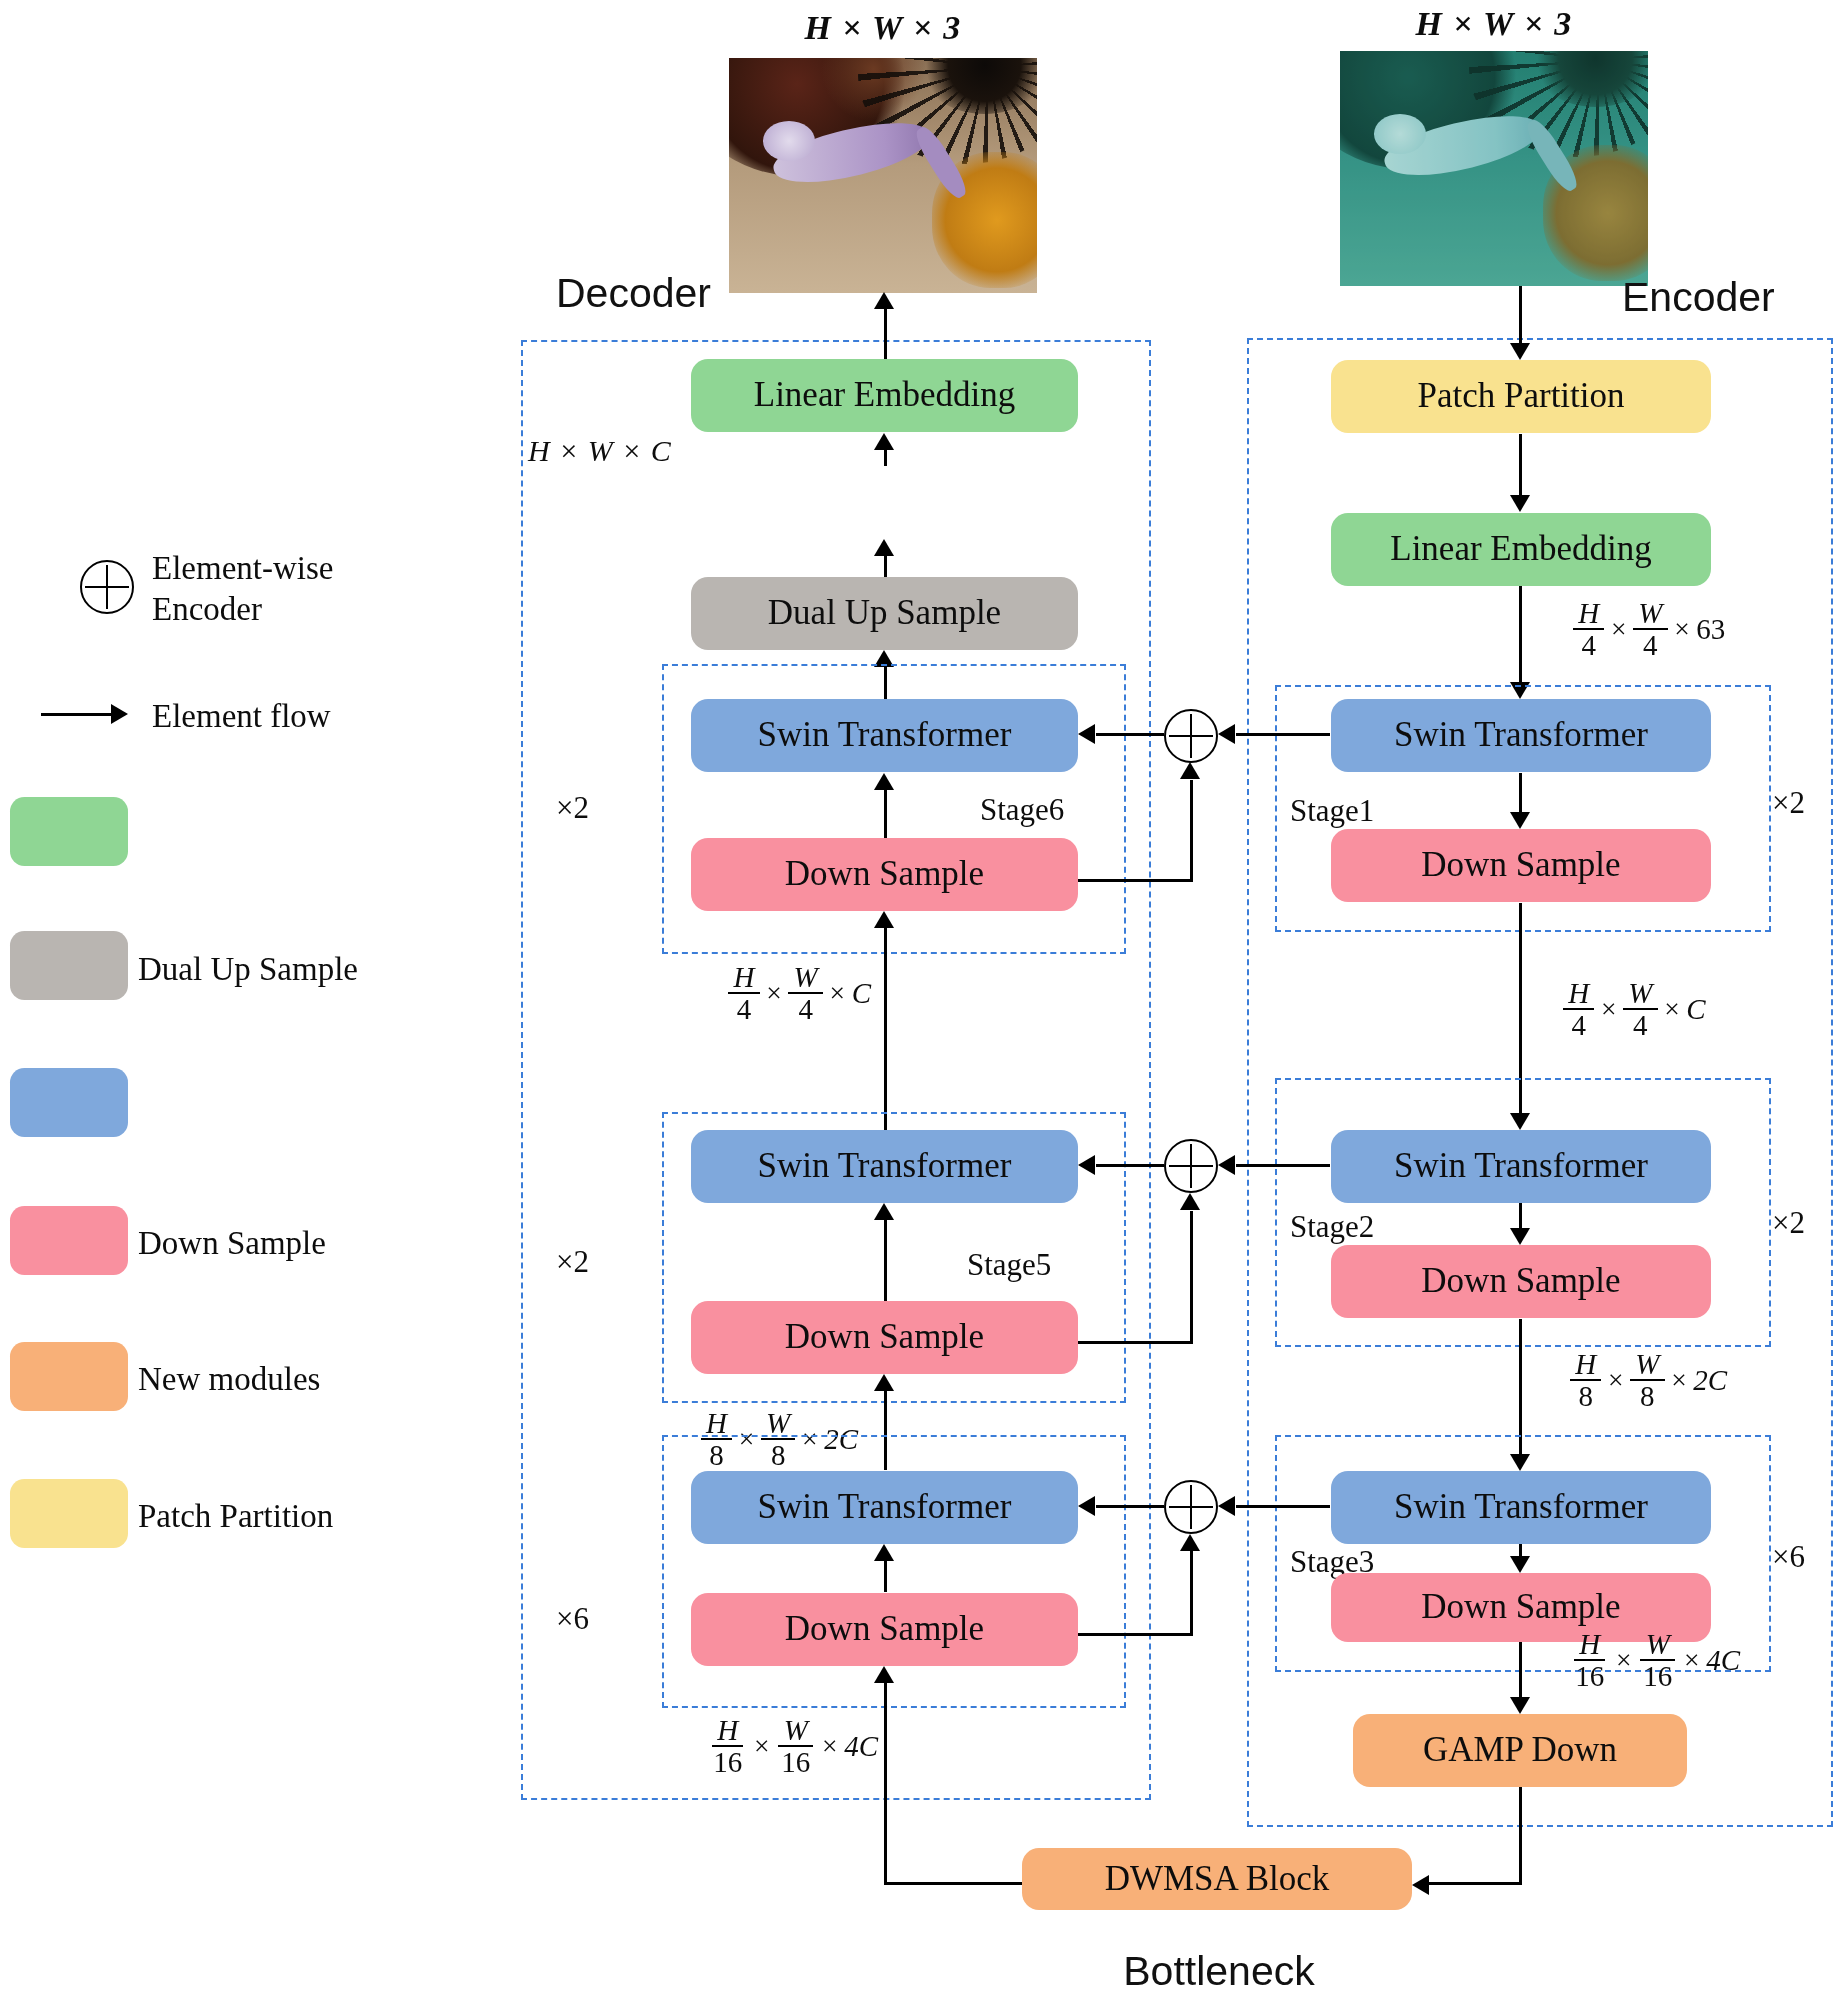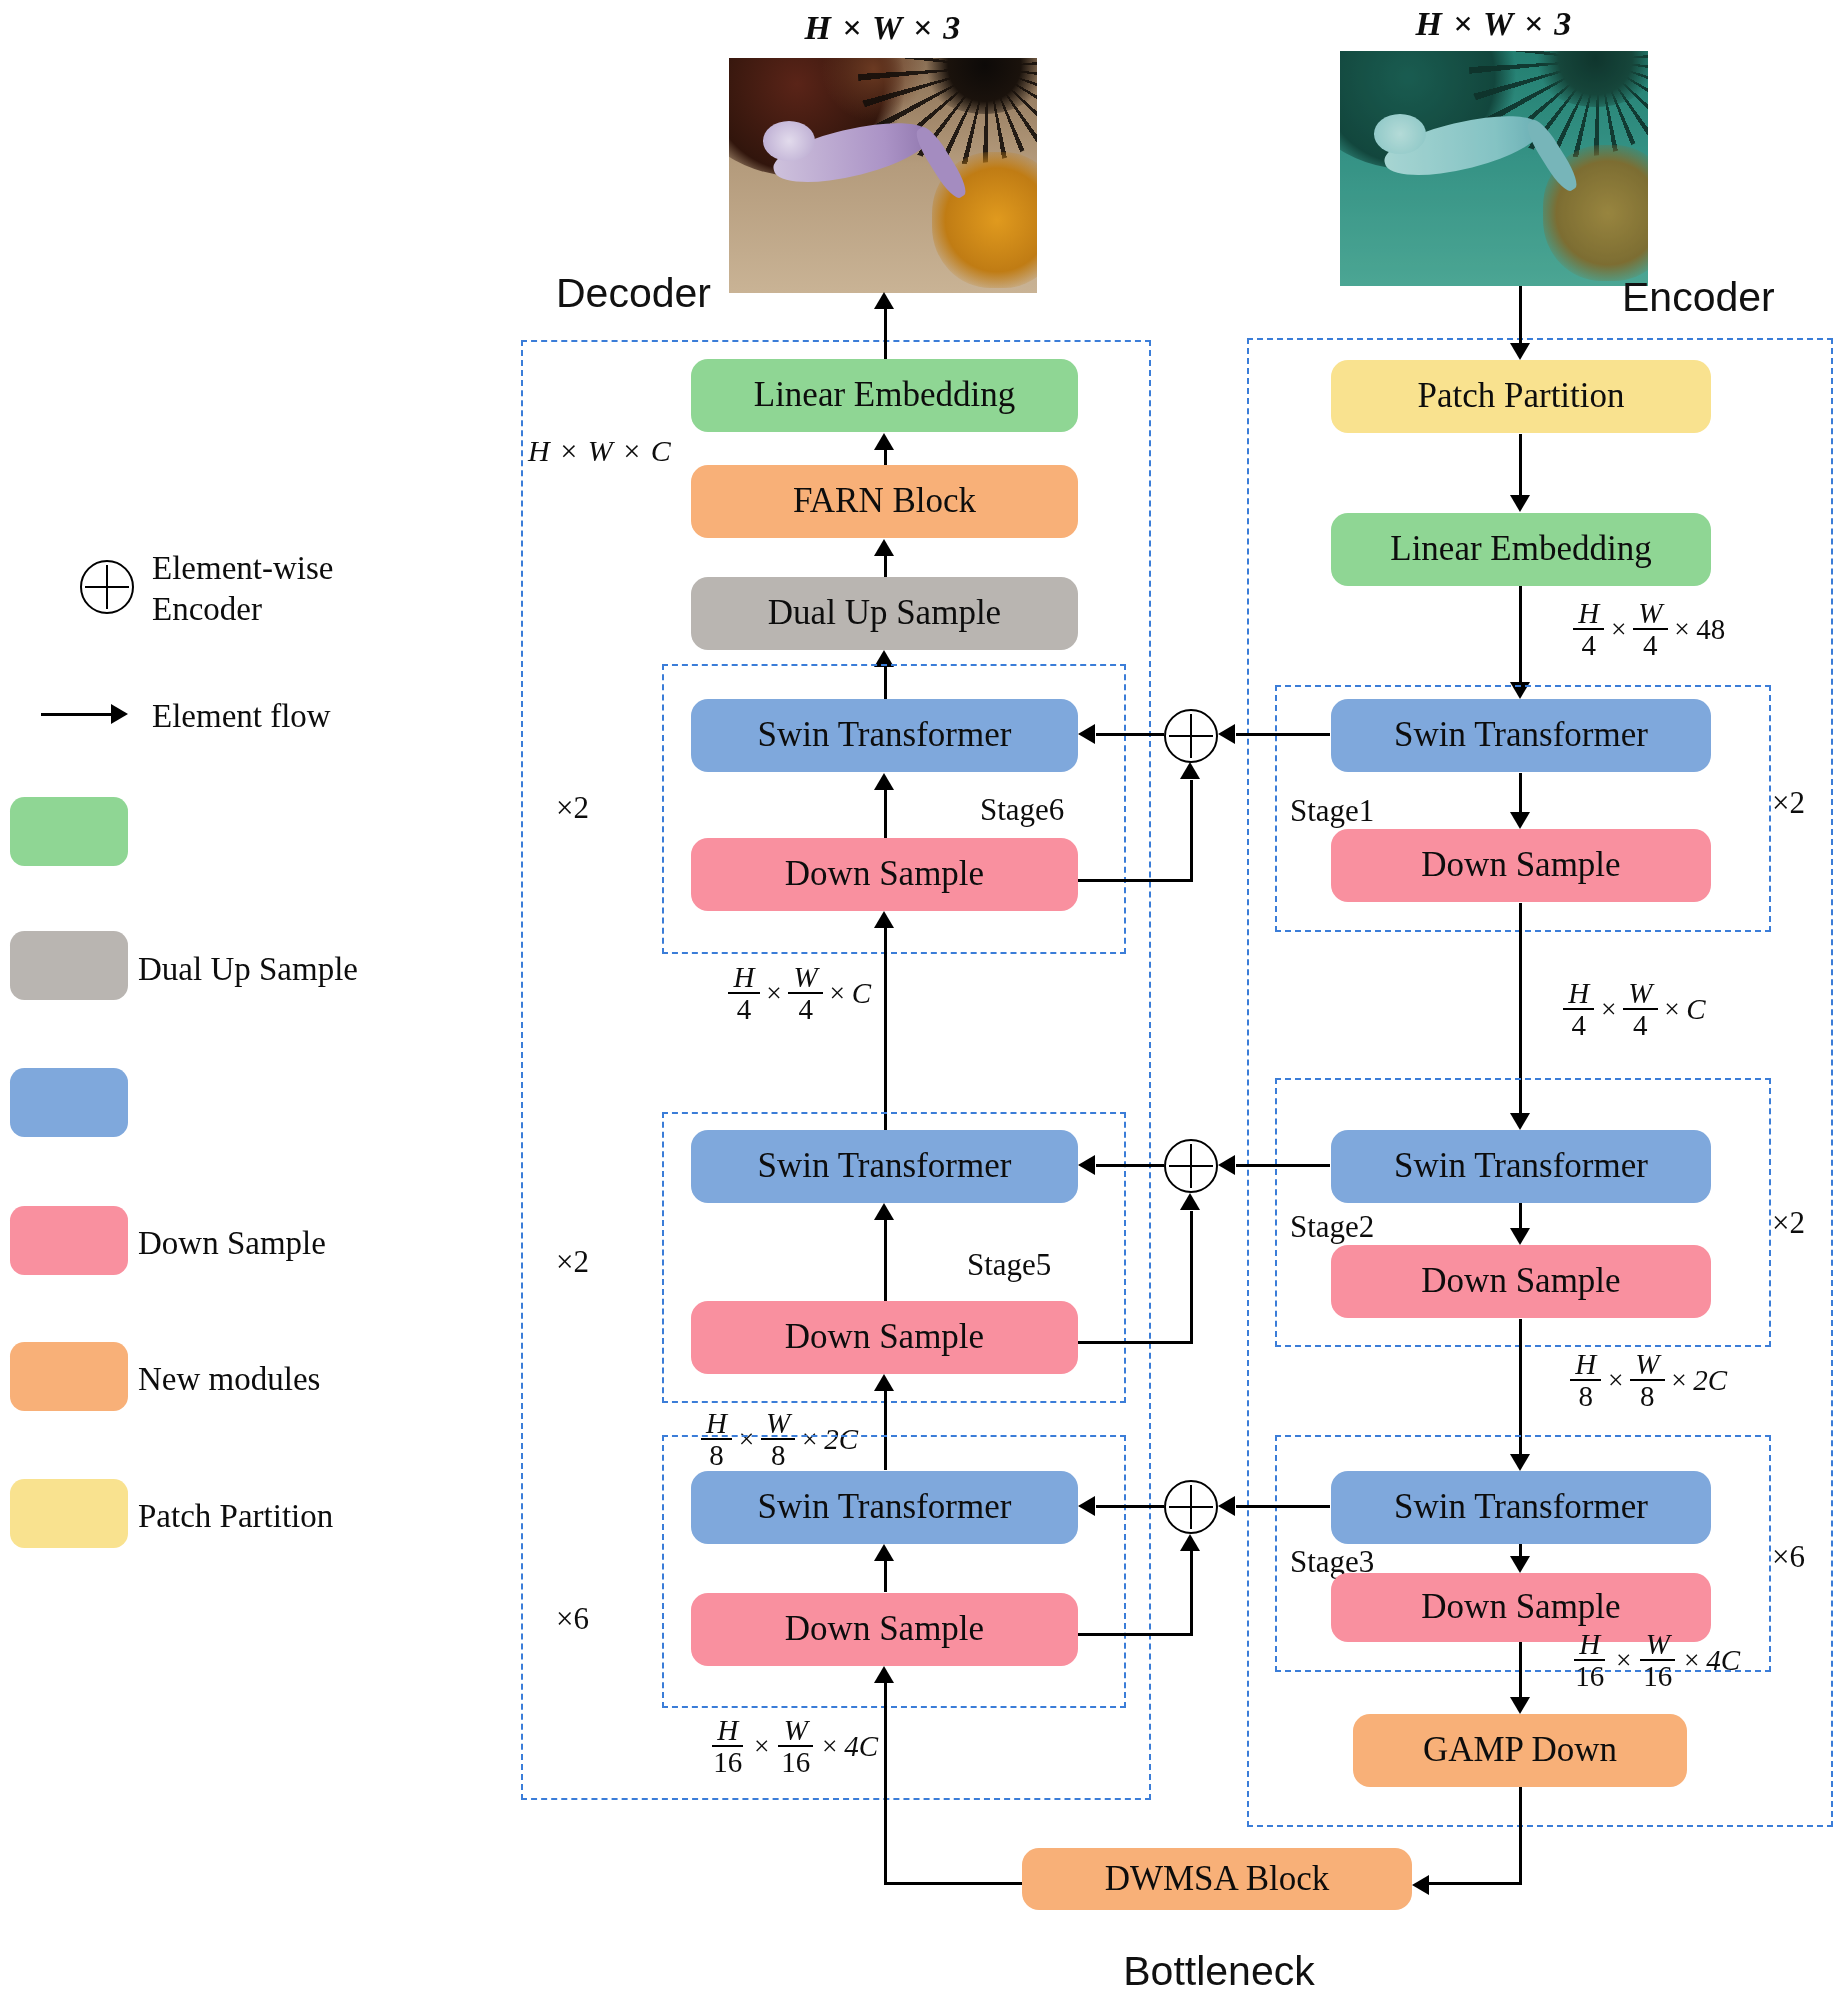--- a/index.html
+++ b/index.html
@@ -129,21 +129,20 @@
 
   <div class="vline" style="left:884px; top:309px; height:50px;"></div>
   <div class="tri-up" style="left:874px; top:292px;"></div>
 
   <div class="box green" style="left:691px; top:359px; width:387px; height:73px;">Linear Embedding</div>
   <div class="dim plain" style="left:528px; top:434px;">H × W × C</div>
 
   <div class="vline" style="left:884px; top:450px; height:15.7px;"></div>
   <div class="tri-up" style="left:874px; top:433px;"></div>
 
-  <div class="box orange" style="left:691px; top:465px; width:387px; height:73px;">FARN Block</div>
 
   <div class="vline" style="left:884px; top:556px; height:21px;"></div>
   <div class="tri-up" style="left:874px; top:539px;"></div>
 
   <div class="box gray" style="left:691px; top:577px; width:387px; height:73px;">Dual Up Sample</div>
 
   <div class="vline" style="left:884px; top:667px; height:32px;"></div>
   <div class="tri-up" style="left:874px; top:650px;"></div>
 
   <div class="dashed" style="left:662px; top:664px; width:460px; height:286px;"></div>
@@ -235,21 +234,21 @@
     <span class="frac">
         <span class="num">H</span>
         <span class="den">4</span>
       </span>
     <span class="times">×</span>
     <span class="frac">
         <span class="num">W</span>
         <span class="den">4</span>
       </span>
     <span class="times">×</span>
-    <span style="font-style:normal;" class="tail">48</span>
+    <span style="font-style:normal;" class="tail">63</span>
   </div>
 
   <div class="dashed" style="left:1275px; top:685px; width:492px; height:243px;"></div>
   <div class="box blue" style="left:1331px; top:699px; width:380px; height:73px;">Swin Transformer</div>
   <div class="stage" style="left:1290px; top:793px;">Stage1</div>
   <div class="mult" style="left:1772px; top:785px;">×2</div>
   <div class="vline" style="left:1519px; top:773px; height:39px;"></div>
   <div class="tri-down" style="left:1510px; top:812px;"></div>
   <div class="box pink" style="left:1331px; top:829px; width:380px; height:73px;">Down Sample</div>
 

